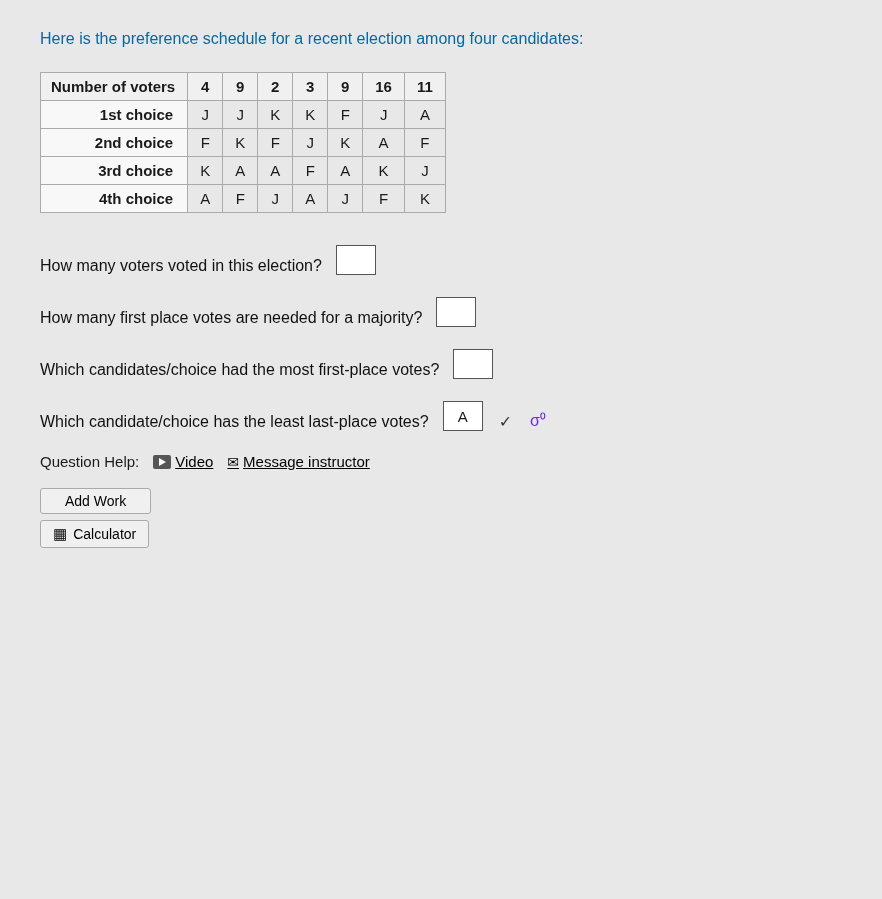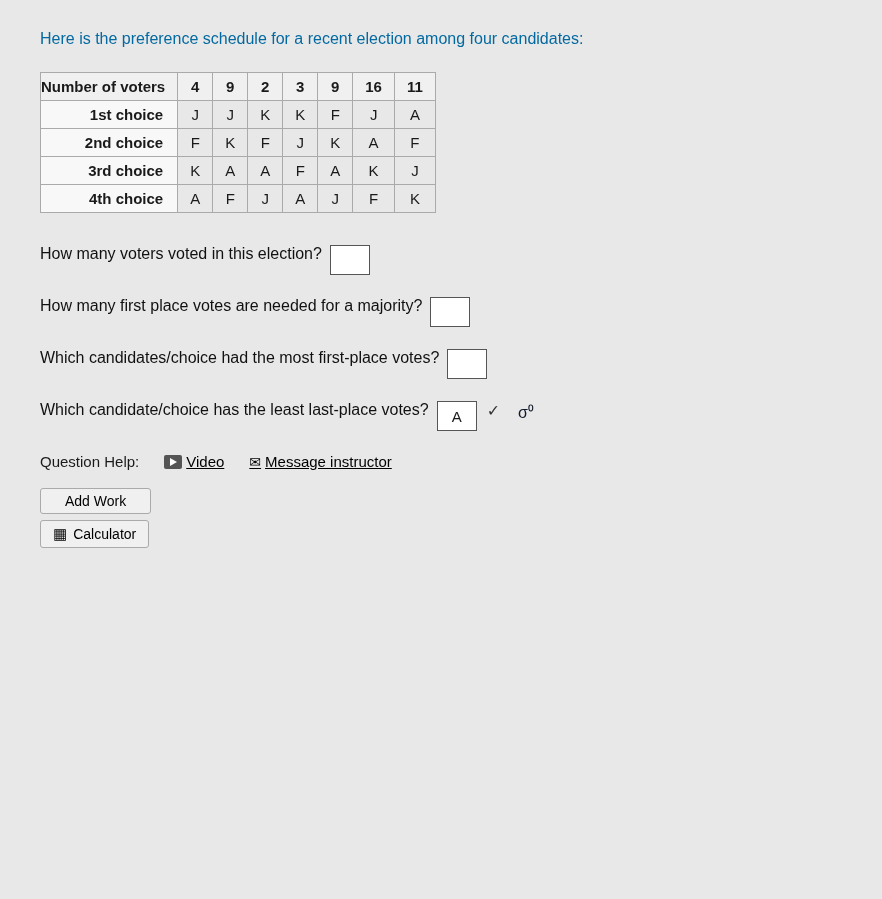--- a/index.html
+++ b/index.html
@@ -47,31 +47,31 @@
 
     table td:first-child {
       text-align: right;
       padding-right: 14px;
       font-weight: bold;
       background-color: #f8f8f8;
     }
 
     table th:first-child {
       text-align: left;
-      padding-left: 0;
+      padding-left: 10px;
       font-weight: bold;
     }
 
     .question-block {
       margin-bottom: 22px;
       font-size: 16px;
       display: flex;
-      align-items: flex-start;
+      align-items: flex-end;
       flex-wrap: wrap;
-      gap: 8px;
+      gap: 14px;
     }
 
     .question-block label {
       color: #111;
     }
 
     .answer-input {
       border: 1px solid #555;
       width: 40px;
       height: 30px;
@@ -93,32 +93,32 @@
       vertical-align: middle;
     }
 
     .check-icon {
       color: #333;
       font-size: 16px;
       margin-left: 2px;
     }
 
     .sigma-icon {
-      color: #0f172a;
-      font-size: 16px;
-      margin-left: 10px;
+      color: #6d28d9;
+      font-size: 16px;
+      margin-left: 4px;
       cursor: pointer;
     }
 
     .question-help {
       margin-top: 10px;
       font-size: 15px;
       display: flex;
       align-items: center;
-      gap: 25px;
+      gap: 14px;
       flex-wrap: wrap;
     }
 
     .question-help span {
       font-weight: normal;
     }
 
     .help-link {
       color: #000000;
       text-decoration: underline;

